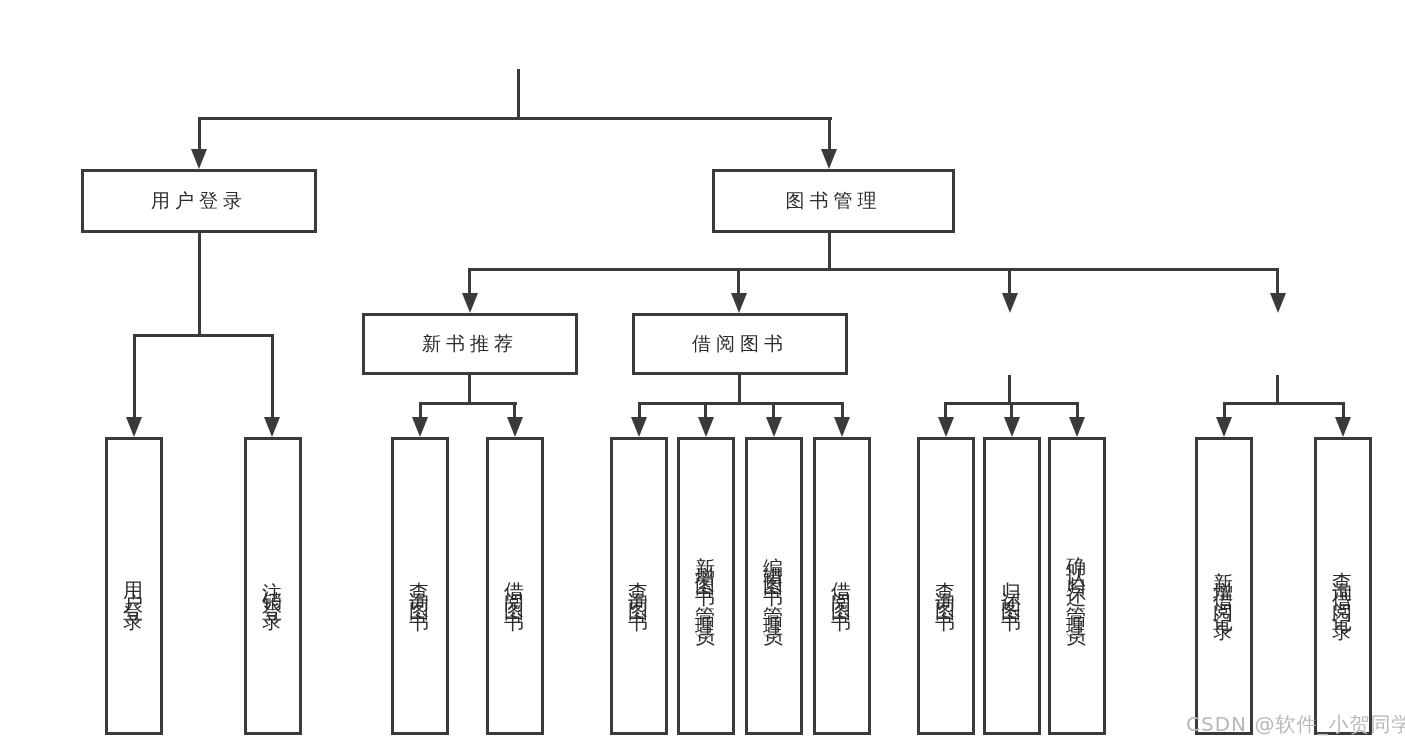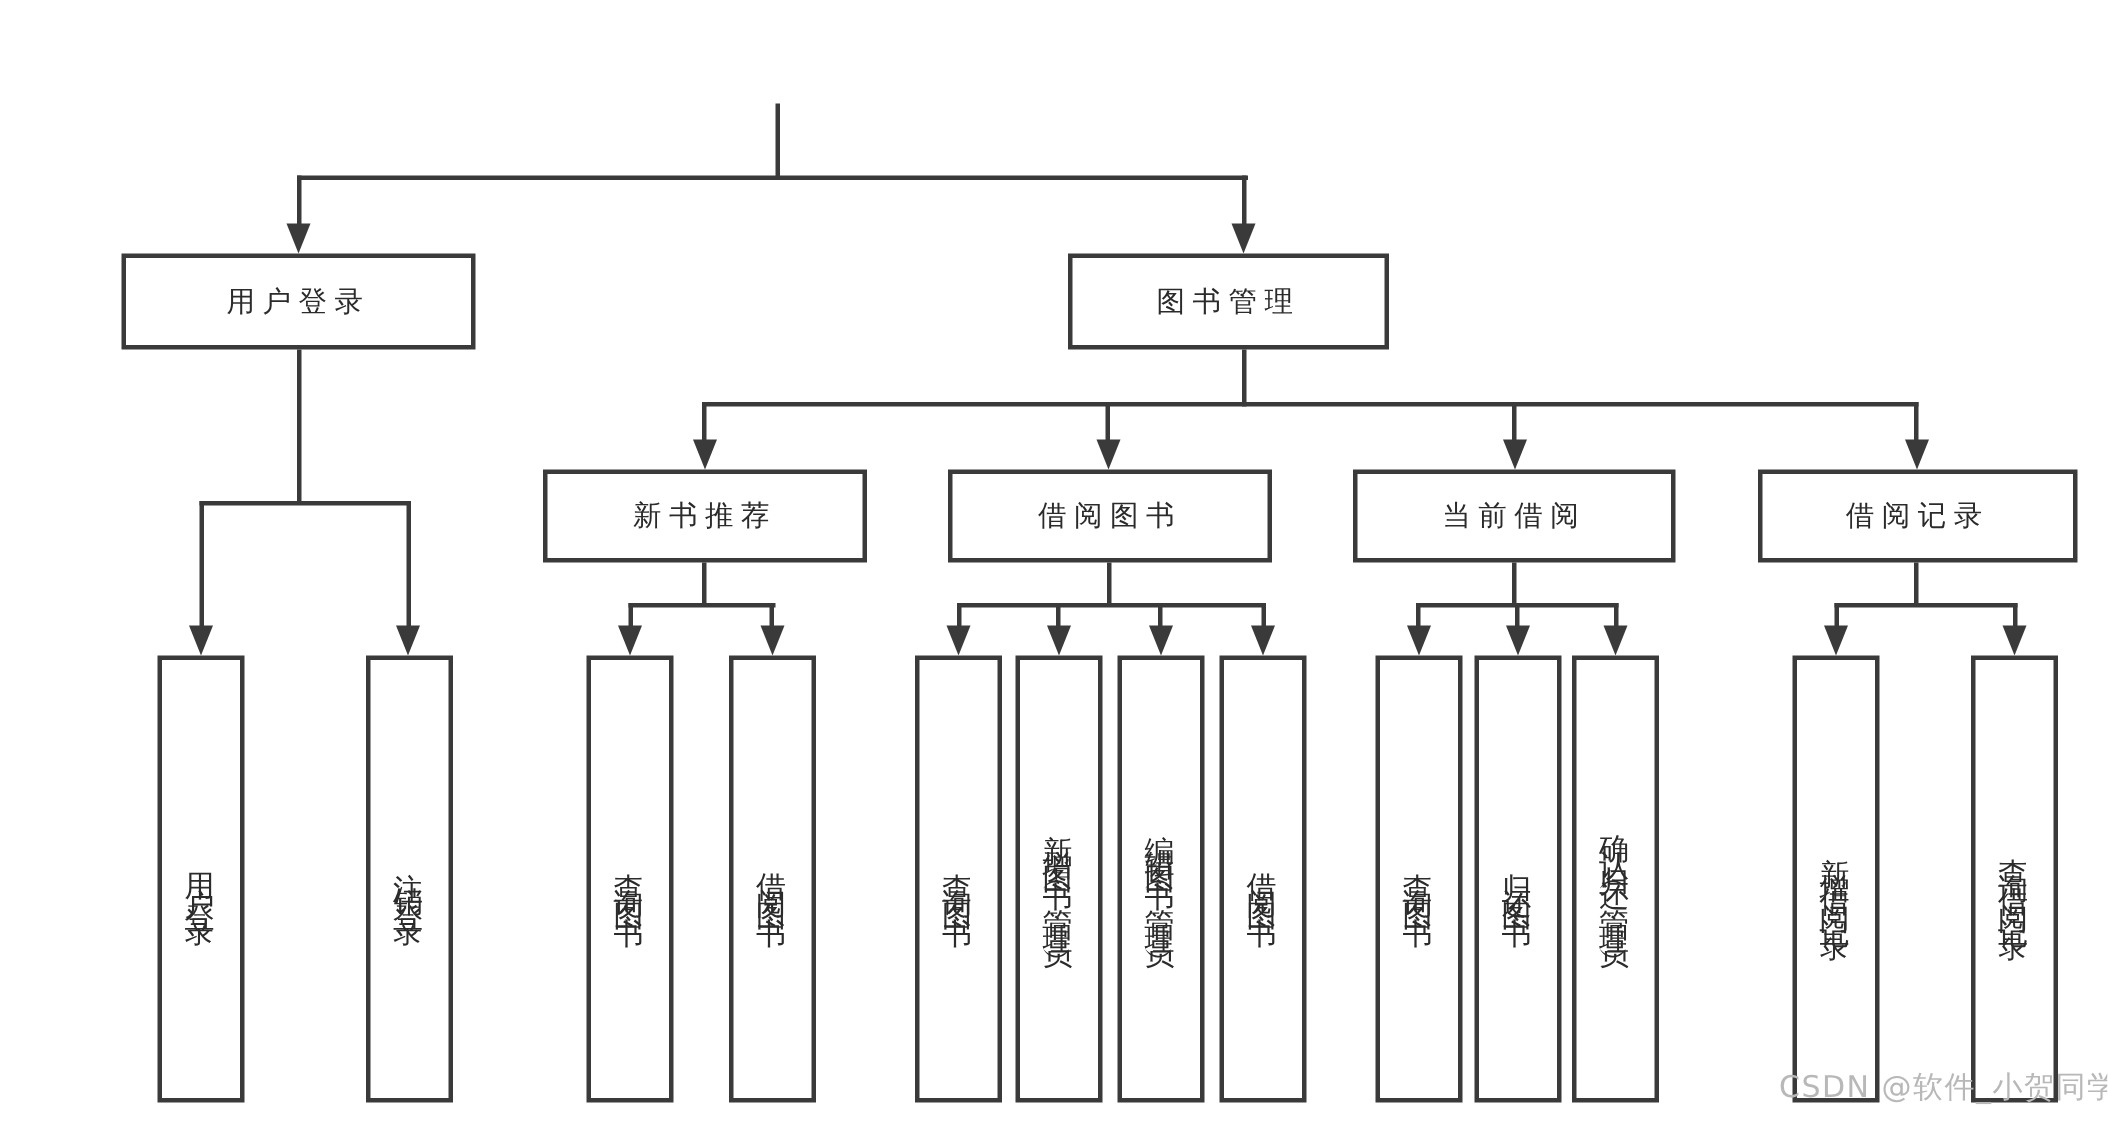--- a/index.html
+++ b/index.html
@@ -31,29 +31,27 @@
   }
 </style>
 </head>
 <body>
 
 <div class="canvas">
 
 
   <div class="node" style="left:81px;top:169px;width:236px;height:64px">用户登录</div>
 
-  <div class="node" style="left:712px;top:169px;width:214px;height:64px">图书管理</div>
+  <div class="node" style="left:712px;top:169px;width:243px;height:64px">图书管理</div>
 
   <div class="node" style="left:362px;top:313px;width:216px;height:62px">新书推荐</div>
 
   <div class="node" style="left:632px;top:313px;width:216px;height:62px">借阅图书</div>
 
-  <div class="node" style="left:902px;top:313px;width:215px;height:62px">当前借阅</div>
 
-  <div class="node" style="left:1172px;top:313px;width:213px;height:62px">借阅记录</div>
 
   <div class="node v" style="left:105px;top:437px;width:58px;height:298px">用户登录</div>
 
   <div class="node v" style="left:244px;top:437px;width:58px;height:298px">注销登录</div>
 
   <div class="node v" style="left:391px;top:437px;width:58px;height:298px">查询图书</div>
 
   <div class="node v" style="left:486px;top:437px;width:58px;height:298px">借阅图书</div>
 
   <div class="node v" style="left:610px;top:437px;width:58px;height:298px">查询图书</div>

